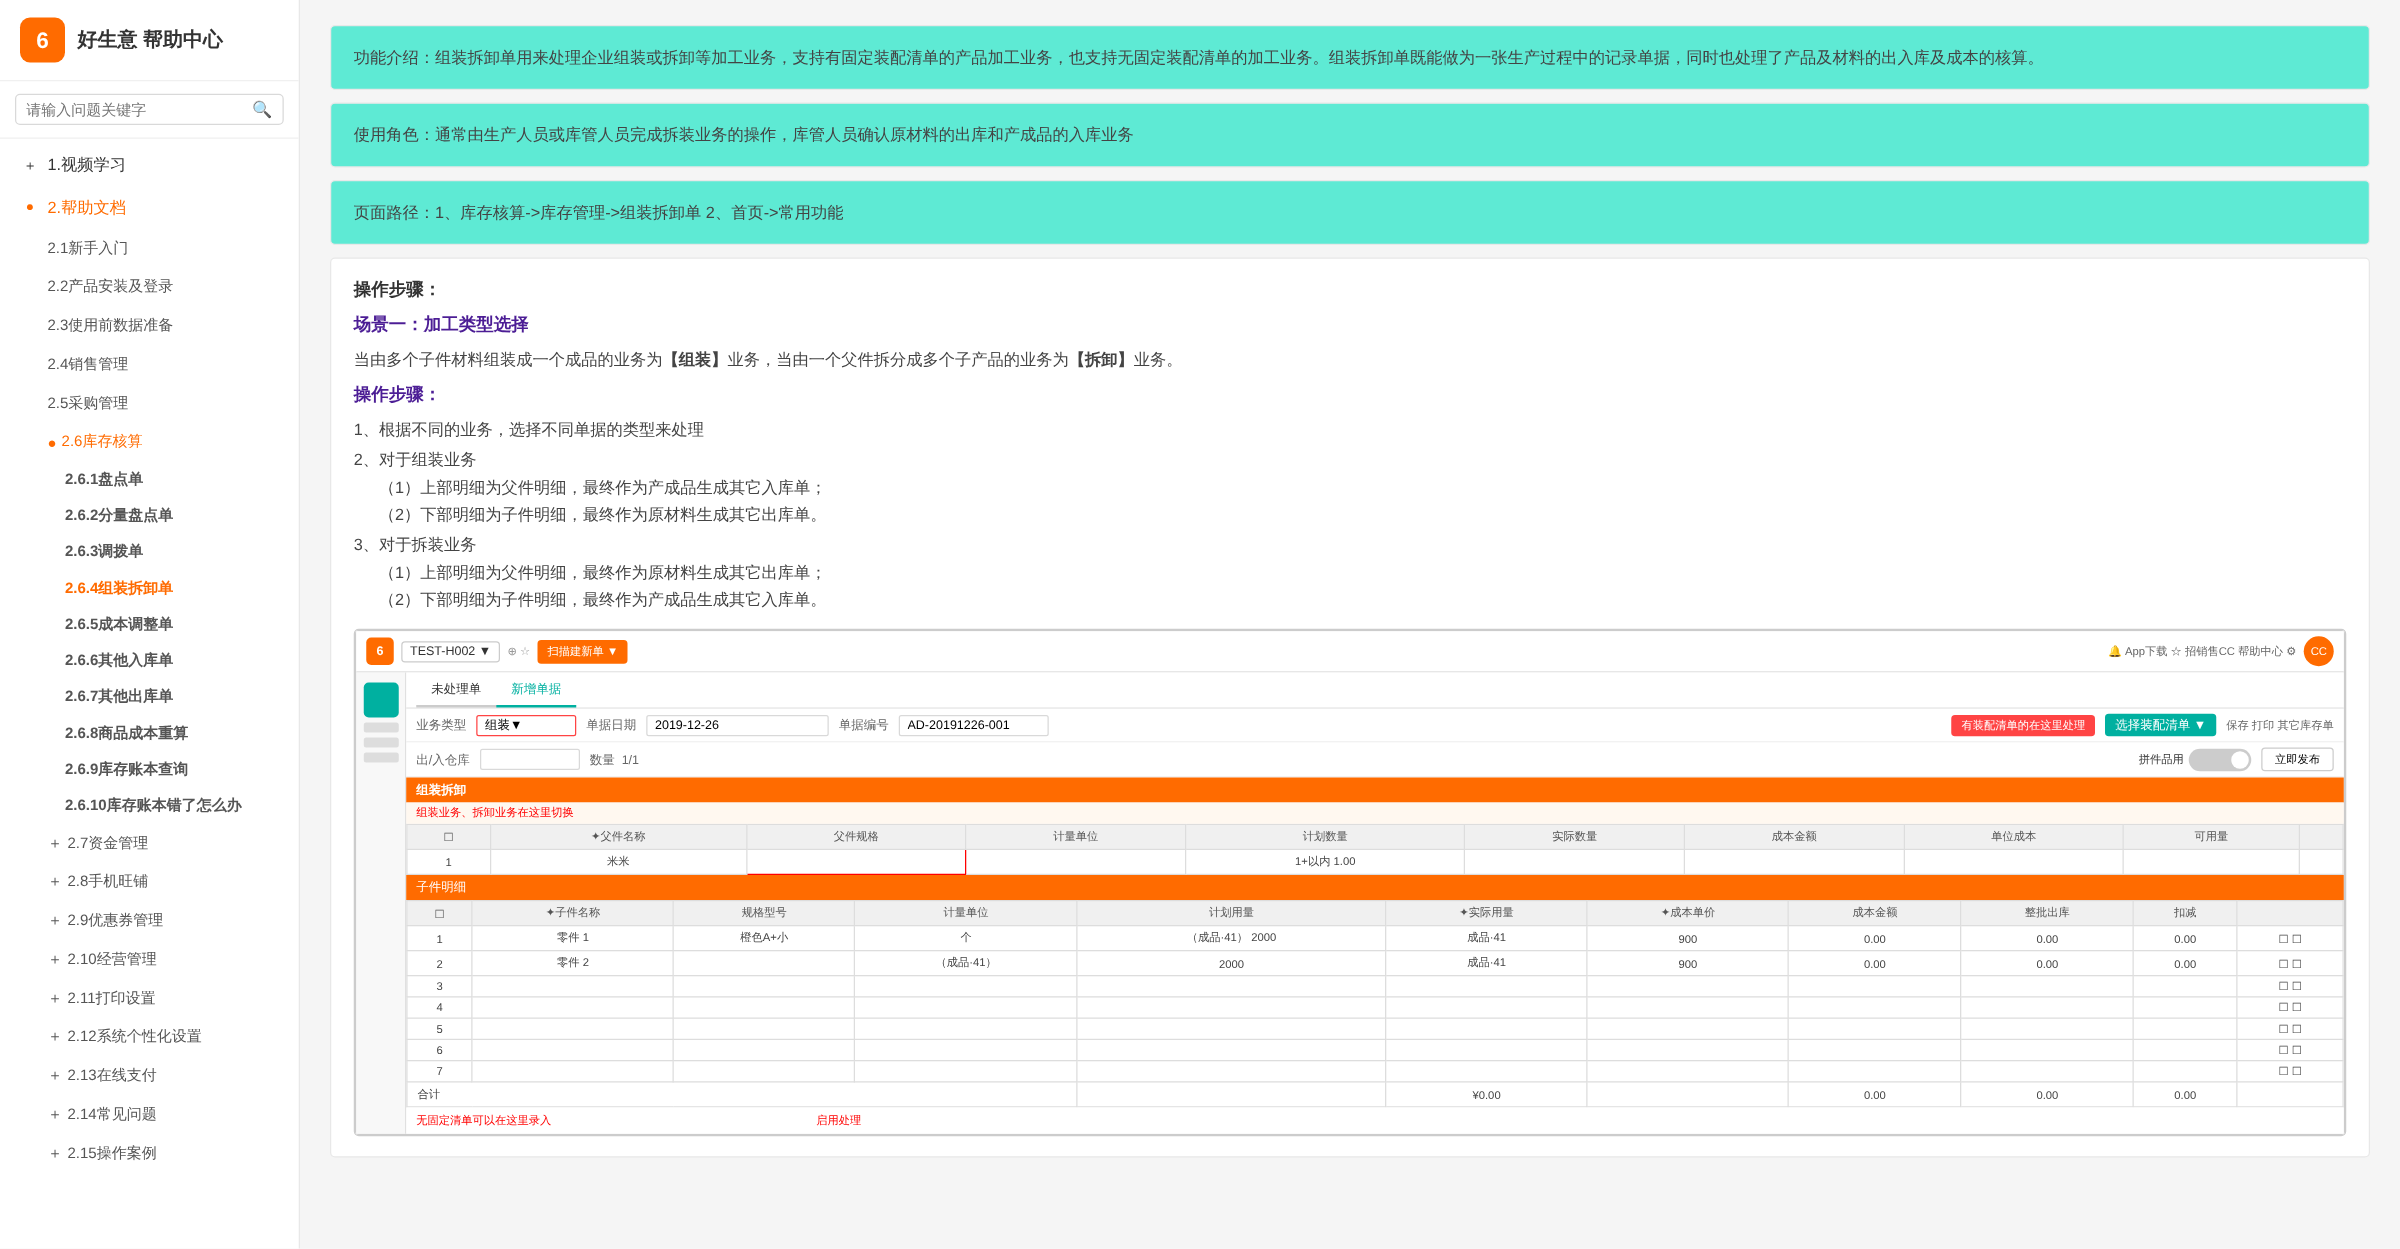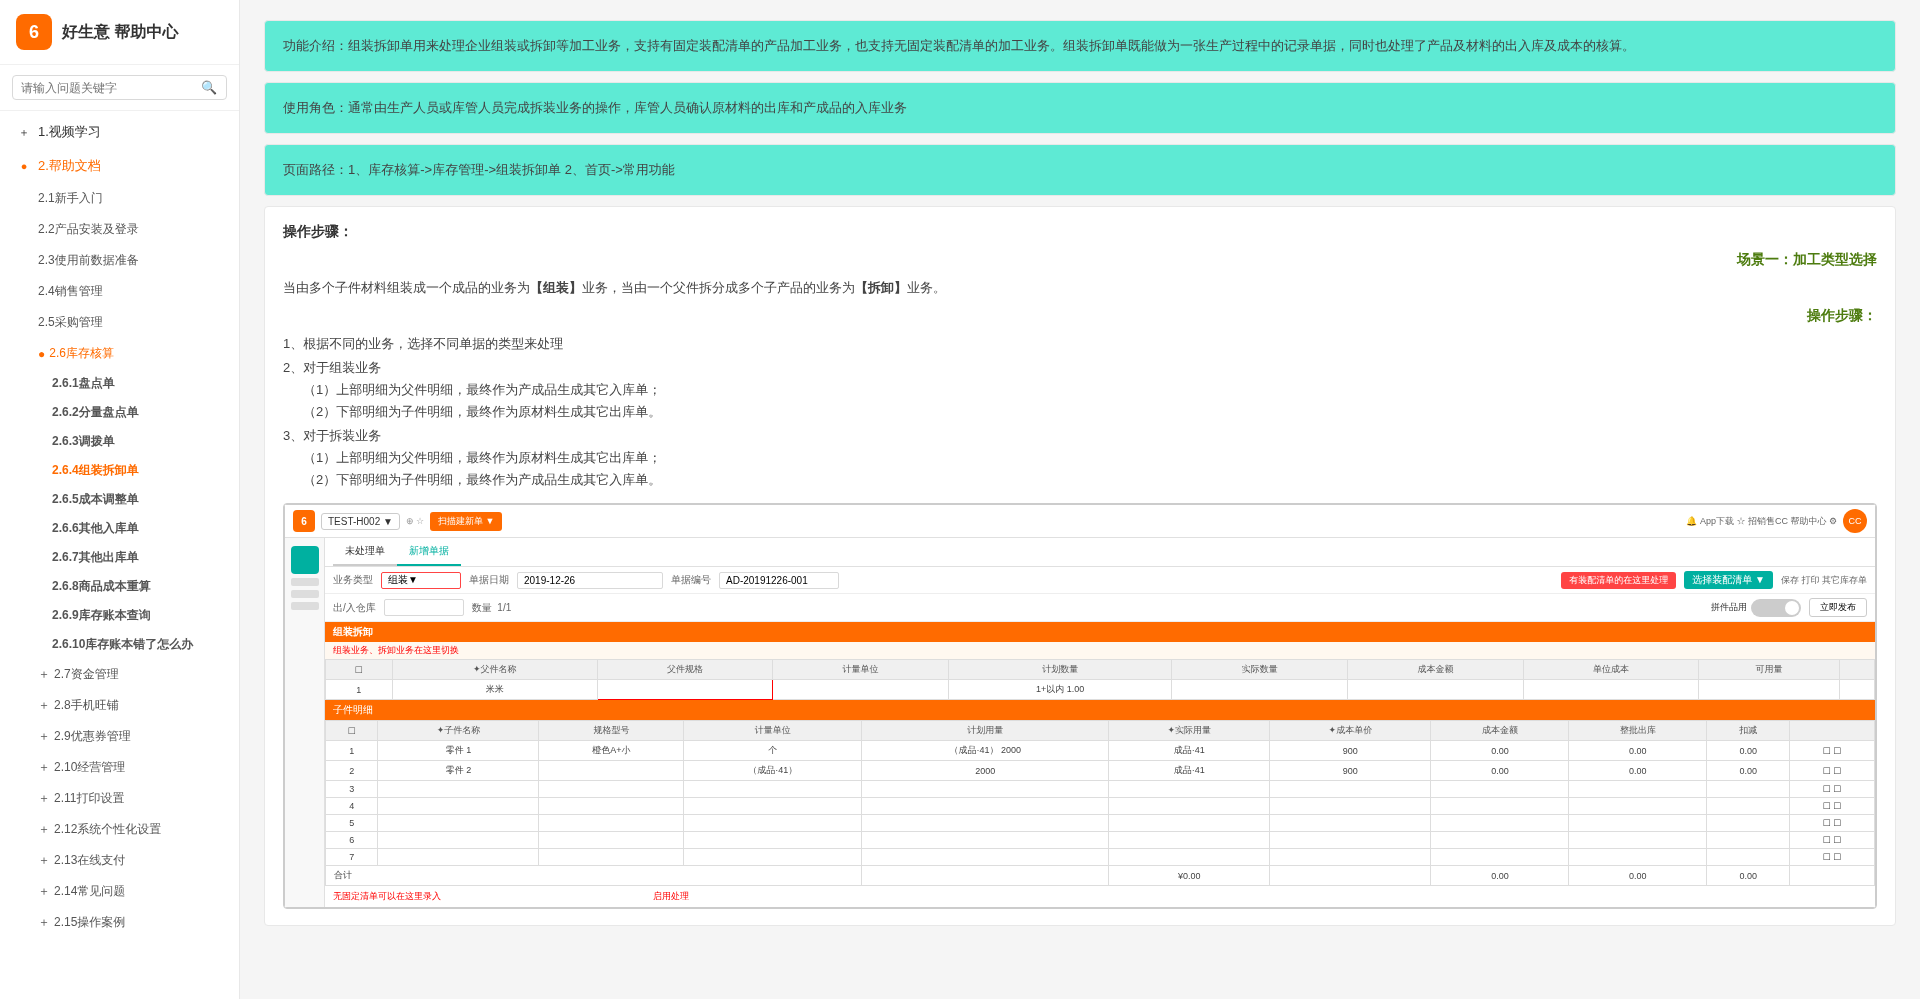--- a/index.html
+++ b/index.html
@@ -182,23 +182,22 @@
       background: #fff;
       border: 1px solid #e8e8e8;
       border-radius: 4px;
       padding: 16px 18px;
       margin-bottom: 10px;
     }
 
     .step-title {
       font-size: 14px;
       font-weight: bold;
-      color: #4d7c0f;
+      color: #4c1d95;
       margin-bottom: 10px;
-      text-align: right;
     }
 
     .step-subtitle {
       font-size: 13px;
       margin-bottom: 8px;
       color: #444;
     }
 
     .step-list {
       padding-left: 0;

